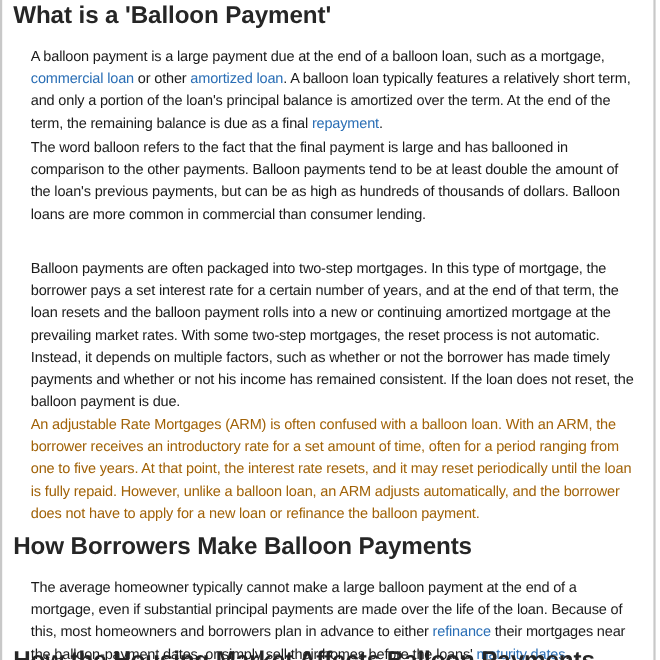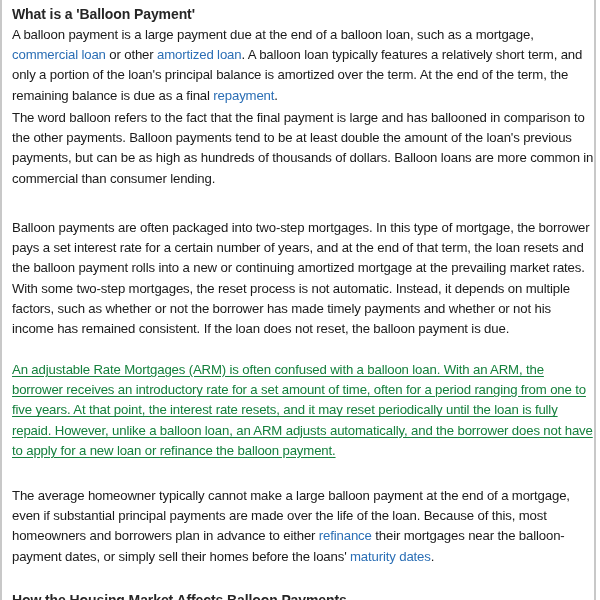--- a/index.html
+++ b/index.html
@@ -31,40 +31,39 @@
       top: 0;
       width: 582px;
     }
     .section {
       position: absolute;
       left: 0;
       width: 582px;
     }
     h2 {
       margin: 0;
-      font-size: 14px;
+      font-size: 22px;
       font-weight: bold;
       line-height: 22px;
       color: #262626;
       letter-spacing: -0.1px;
     }
     p {
-      margin: 0;
+      margin: 16px;
       font-size: 13.2px;
       line-height: 20.2px;
       color: #1a1a1a;
       letter-spacing: -0.15px;
     }
     a, .link {
       color: #2a6eb5;
       text-decoration: none;
     }
     p.underlined-link {
-      color: #15803d;
-      text-decoration: underline;
+      color: #a16207;
       text-underline-offset: 2px;
     }
   </style>
 </head>
 <body>
 
 <div class="frame"></div>
 
 <div class="content">
 
@@ -79,20 +78,21 @@
 
   <div class="section" style="top:218px;">
     <p><span>Balloon payments are often packaged into two-step mortgages. In this type of mortgage, the borrower pays a set interest rate for a certain number of years, and at the end of that term, the loan resets and the balloon payment rolls into a new or continuing amortized mortgage at the prevailing market rates. With some two-step mortgages, the reset process is not automatic. Instead, it depends on multiple factors, such as whether or not the borrower has made timely payments and whether or not his income has remained consistent. If the loan does not reset, the balloon payment is due.</span></p>
   </div>
 
   <div class="section" style="top:360px;">
     <p class="underlined-link">An adjustable Rate Mortgages (ARM) is often confused with a balloon loan. With an ARM, the borrower receives an introductory rate for a set amount of time, often for a period ranging from one to five years. At that point, the interest rate resets, and it may reset periodically until the loan is fully repaid. However, unlike a balloon loan, an ARM adjusts automatically, and the borrower does not have to apply for a new loan or refinance the balloon payment.</p>
   </div>
 
   <div class="section" style="top:486px;">
+    <h2>How Borrowers Make Balloon Payments</h2>
     <p><span>The average homeowner typically cannot make a large balloon payment at the end of a mortgage, even if substantial principal payments are made over the life of the loan. Because of this, most homeowners and borrowers plan in advance to either </span><a class="link">refinance</a><span> their mortgages near the balloon-payment dates, or simply sell their homes before the loans' </span><a class="link">maturity dates</a><span>.</span></p>
   </div>
 
   <div class="section" style="top:589px;">
     <h2>How the Housing Market Affects Balloon Payments</h2>
   </div>
 
 </div>
 
 </body></html>

